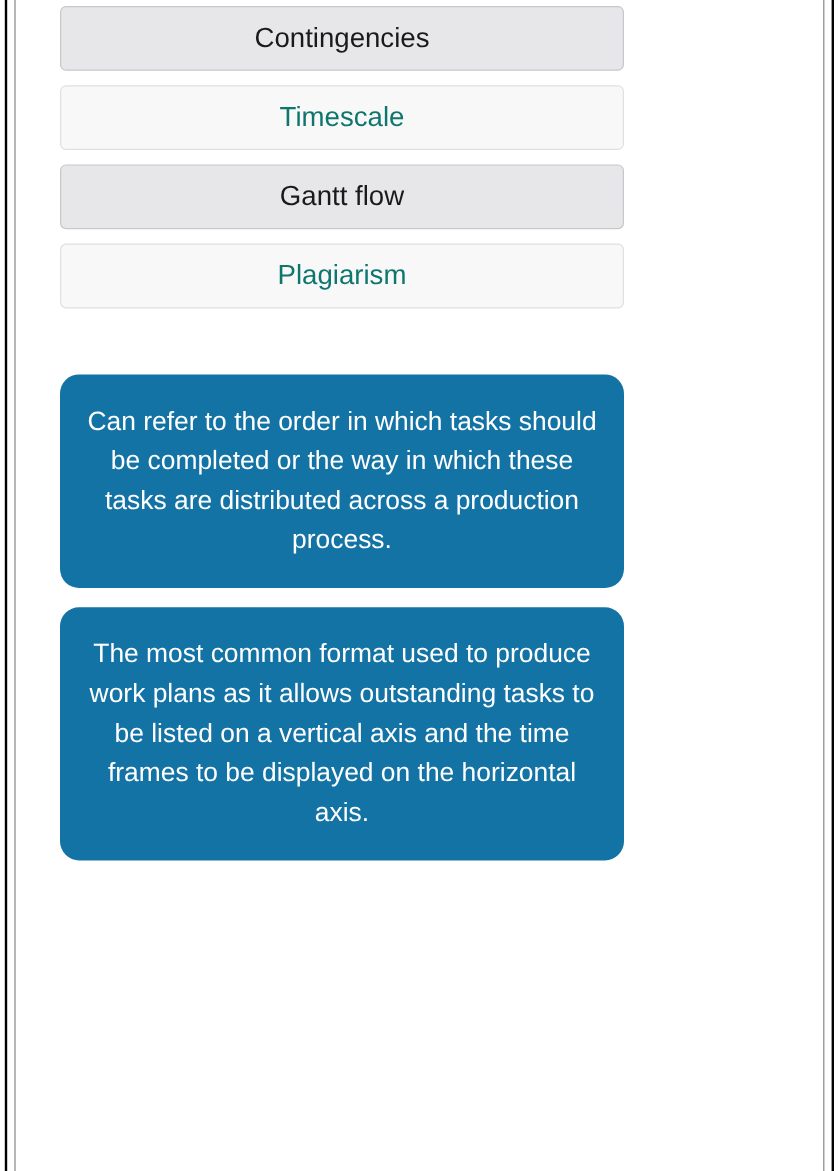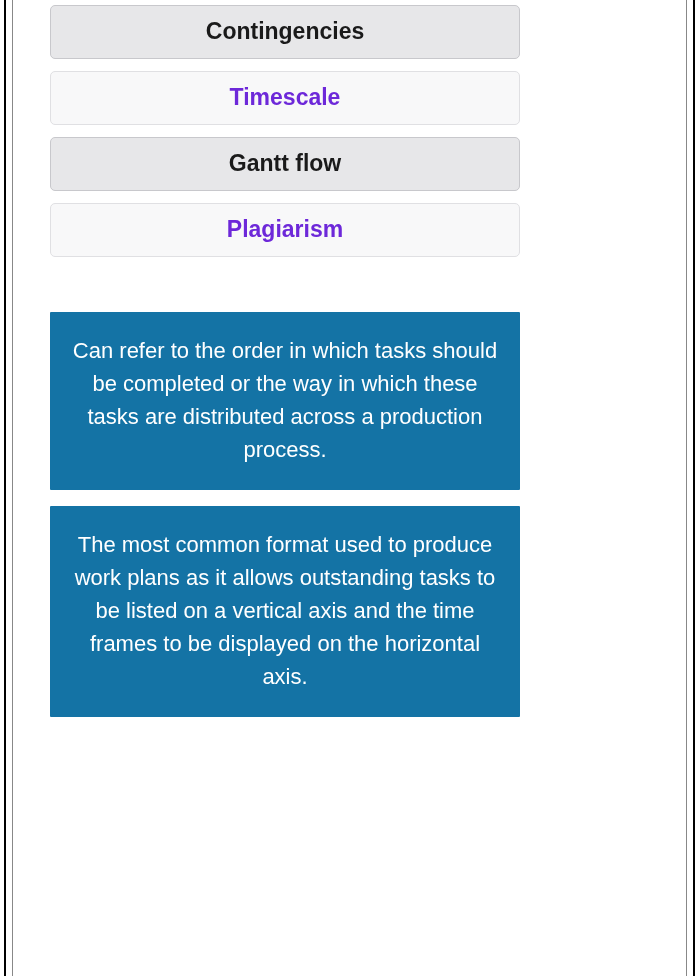--- a/index.html
+++ b/index.html
@@ -45,42 +45,42 @@
     margin: 0 auto 0 0;
   }
   .option-btn {
     background: #e7e7e9;
     border: 1px solid #c8c8cc;
     border-radius: 5px;
     padding: 11px 10px;
     text-align: center;
     font-size: 23px;
     color: #1a1a1a;
-    font-weight: 700;
+    font-weight: 400;
     cursor: pointer;
     user-select: none;
     line-height: 1.3;
   }
   .option-btn.disabled {
     background: #f8f8f9;
-    color: #6d28d9;
+    color: #0f766e;
     border-color: #e0e0e3;
     cursor: default;
   }
   .card-list {
     margin-top: 55px;
     display: flex;
     flex-direction: column;
     gap: 16px;
     width: 470px;
   }
   .card {
     background: #1473a5;
     color: #fff;
-    border-radius: 1px;
+    border-radius: 16px;
     padding: 22px 22px 24px 22px;
     text-align: center;
     font-size: 22px;
     line-height: 1.5;
     font-weight: 400;
   }
 </style>
 </head>
 <body>
 

